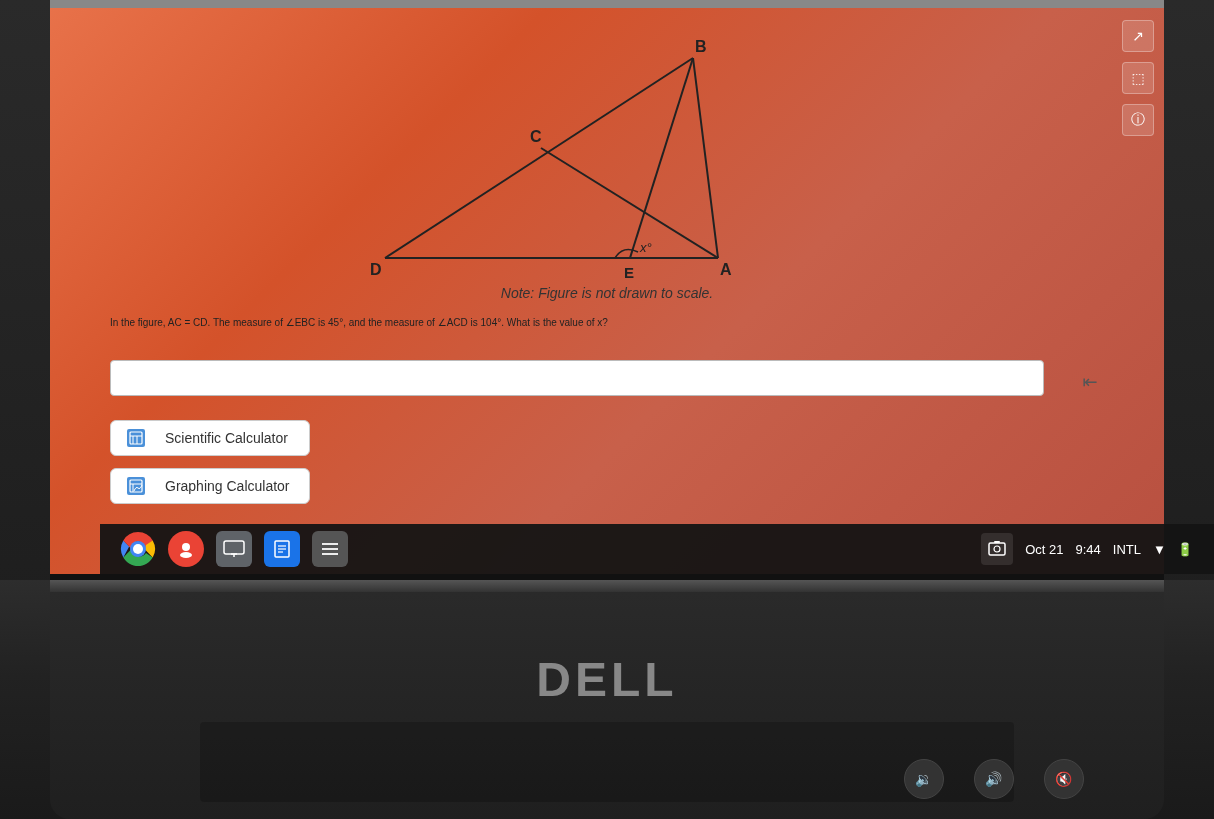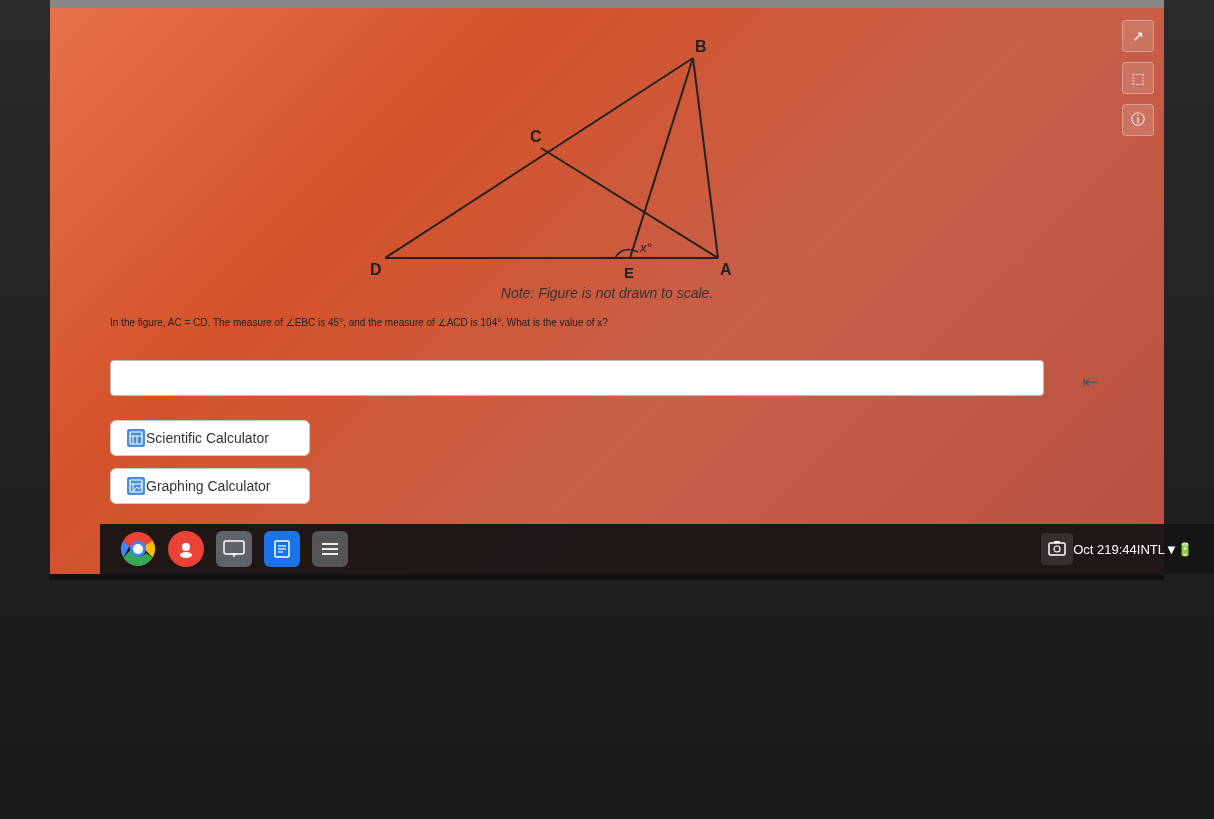--- a/index.html
+++ b/index.html
@@ -150,21 +150,21 @@
       top: 400px;
       left: 0;
       display: flex;
       flex-direction: column;
       gap: 12px;
     }
 
     .calc-btn {
       display: flex;
       align-items: center;
-      gap: 1px;
+      gap: 20px;
       padding: 8px 16px;
       background: white;
       border: 1.5px solid #ccc;
       border-radius: 6px;
       font-size: 14px;
       color: #333;
       cursor: pointer;
       min-width: 200px;
     }
 
@@ -219,20 +219,21 @@
       border-radius: 8px;
       display: flex;
       align-items: center;
       justify-content: center;
       cursor: pointer;
     }
 
     .taskbar-right {
       display: flex;
       align-items: center;
+      gap: 12px;
       color: white;
       font-size: 13px;
     }
 
     .taskbar-screenshot-icon {
       width: 32px;
       height: 32px;
       border-radius: 4px;
       background: rgba(255,255,255,0.1);
       display: flex;
@@ -456,14 +457,28 @@
         <span>Oct 21</span>
         <span>9:44</span>
         <span>INTL</span>
         <span>▼</span>
         <span>🔋</span>
       </div>
     </div>
 
   </div>
 
+  <div class="laptop-bottom">
+    <div class="laptop-hinge"></div>
+    <div class="laptop-deck">
+      <div class="dell-logo">DELL</div>
+
+      <div class="keyboard-area"></div>
+
+      <div class="bottom-keys">
+        <div class="key-circle">🔉</div>
+        <div class="key-circle">🔊</div>
+        <div class="key-circle">🔇</div>
+      </div>
+    </div>
+  </div>
 
 </div>
 
 </body></html>

